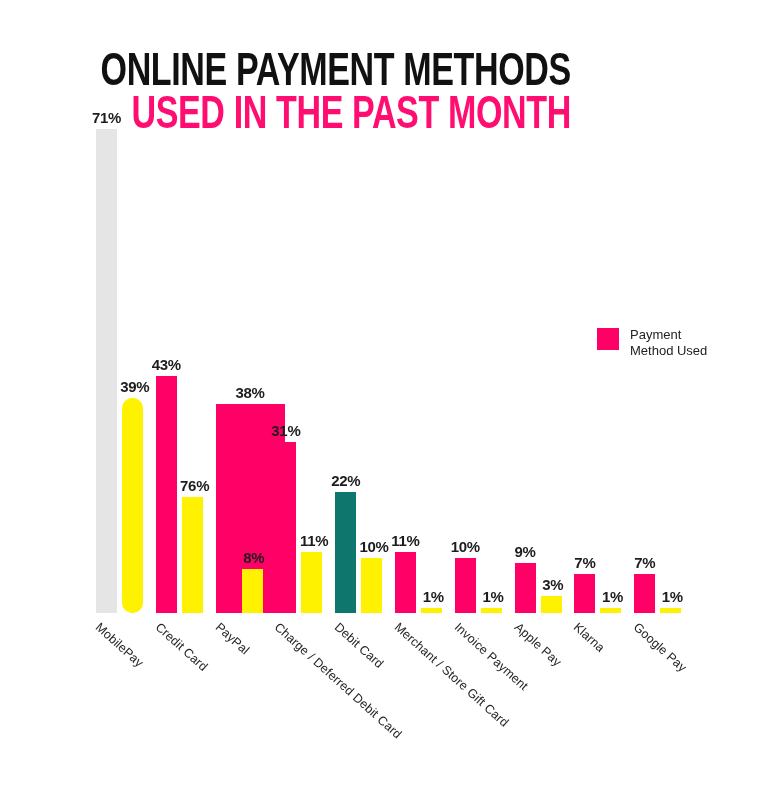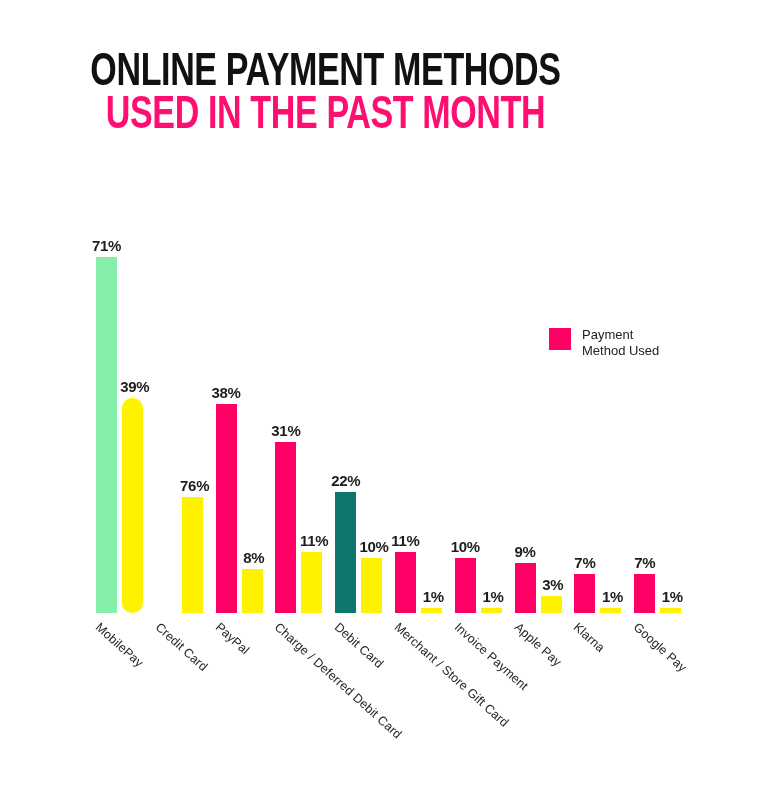--- a/index.html
+++ b/index.html
@@ -13,23 +13,23 @@
     position: relative;
     overflow: hidden;
     font-family: "Liberation Sans", sans-serif;
     color: #1a1a1a;
   }
 
   
   #title-block {
     position: absolute;
     top: 48px;
-    left: 2px;
+    left: 8px;
     width: 647px;
-    text-align: center;
+    text-align: right;
     line-height: 0.94;
   }
   .title-line {
     display: block;
     font-family: "Liberation Sans Narrow", "Liberation Sans", sans-serif;
     font-weight: bold;
     font-size: 46px;
     letter-spacing: -0.5px;
     transform: scaleX(0.74);
     transform-origin: center center;
@@ -104,20 +104,21 @@
   
   #legend {
     position: absolute;
     left: 549px;
     top: 327px;
   }
   .legend-row {
     display: flex;
     align-items: flex-start;
     margin-bottom: 26px;
+    margin-left: 48px;
   }
   .legend-swatch {
     width: 22px;
     height: 22px;
     flex: 0 0 22px;
     margin-right: 11px;
     margin-top: 1px;
   }
   .swatch-used { background: #FF0066; }
   .swatch-pref { background: #FFF200; }
@@ -132,36 +133,39 @@
 <body>
 
 <div id="title-block">
   <span class="title-line" id="title-line-1">ONLINE PAYMENT METHODS</span>
   <span class="title-line" id="title-line-2">USED IN THE PAST MONTH</span>
 </div>
 
 <div id="chart">
   <div id="plot">
       <div class="group" style="left: 0px;">
-        <div class="bar bar-used" style="height: 356px; background: #86efac;">
+        <div class="bar bar-used" style="height: 484px; background: #e5e5e5;">
           <span class="bar-label">71%</span>
         </div>
         <div class="bar bar-pref" style="height: 214.76px; background: rgb(255, 242, 0); border-radius: 10px;">
           <span class="bar-label">39%</span>
         </div>
         <span class="cat-label">MobilePay</span>
       </div>
       <div class="group" style="left: 59.8px;">
+        <div class="bar bar-used" style="height: 236.787px; background: rgb(255, 0, 102);">
+          <span class="bar-label">43%</span>
+        </div>
         <div class="bar bar-pref" style="height: 115.64px; background: rgb(255, 242, 0);">
           <span class="bar-label">76%</span>
         </div>
         <span class="cat-label">Credit Card</span>
       </div>
       <div class="group" style="left: 119.6px;">
-        <div class="bar bar-used" style="height: 209.253px; background: rgb(255, 0, 102);">
+        <div class="bar bar-used" style="height: 209.253px; background: rgb(255, 0, 102); padding-left: 48px;">
           <span class="bar-label">38%</span>
         </div>
         <div class="bar bar-pref" style="height: 44.0533px; background: rgb(255, 242, 0);">
           <span class="bar-label">8%</span>
         </div>
         <span class="cat-label">PayPal</span>
       </div>
       <div class="group" style="left: 179.4px; text-align: right;">
         <div class="bar bar-used" style="height: 170.707px; background: rgb(255, 0, 102);">
           <span class="bar-label">31%</span>

